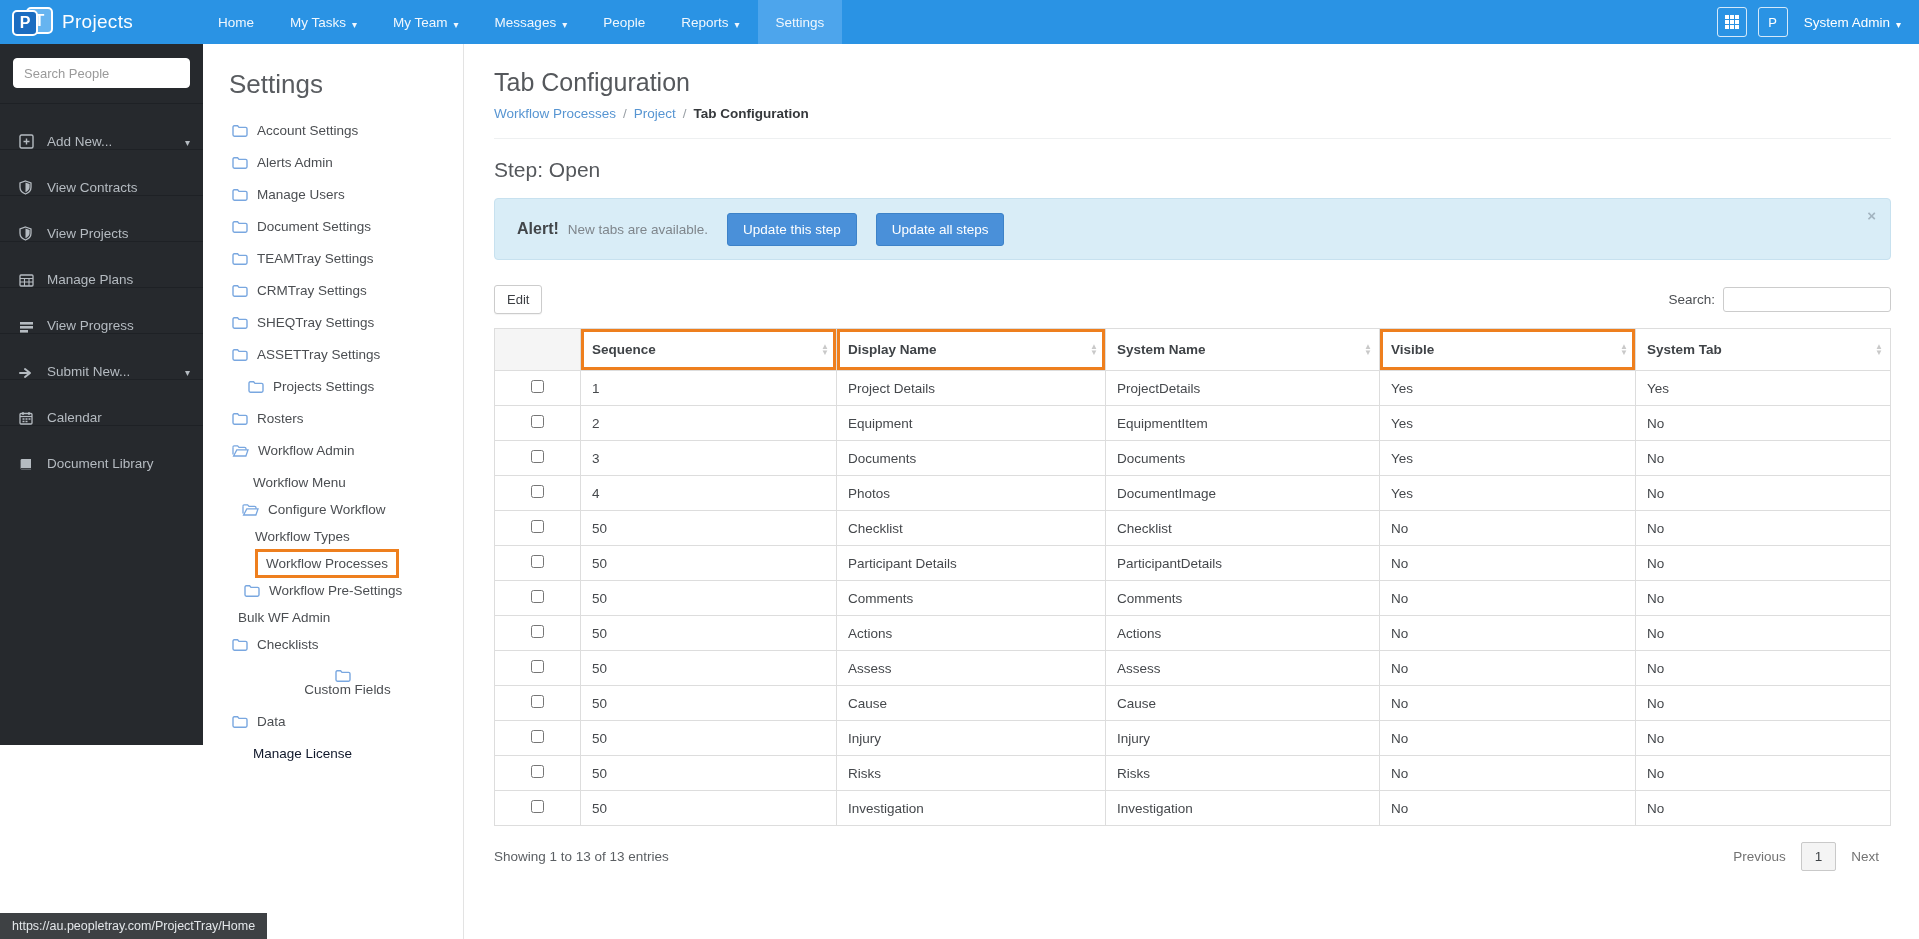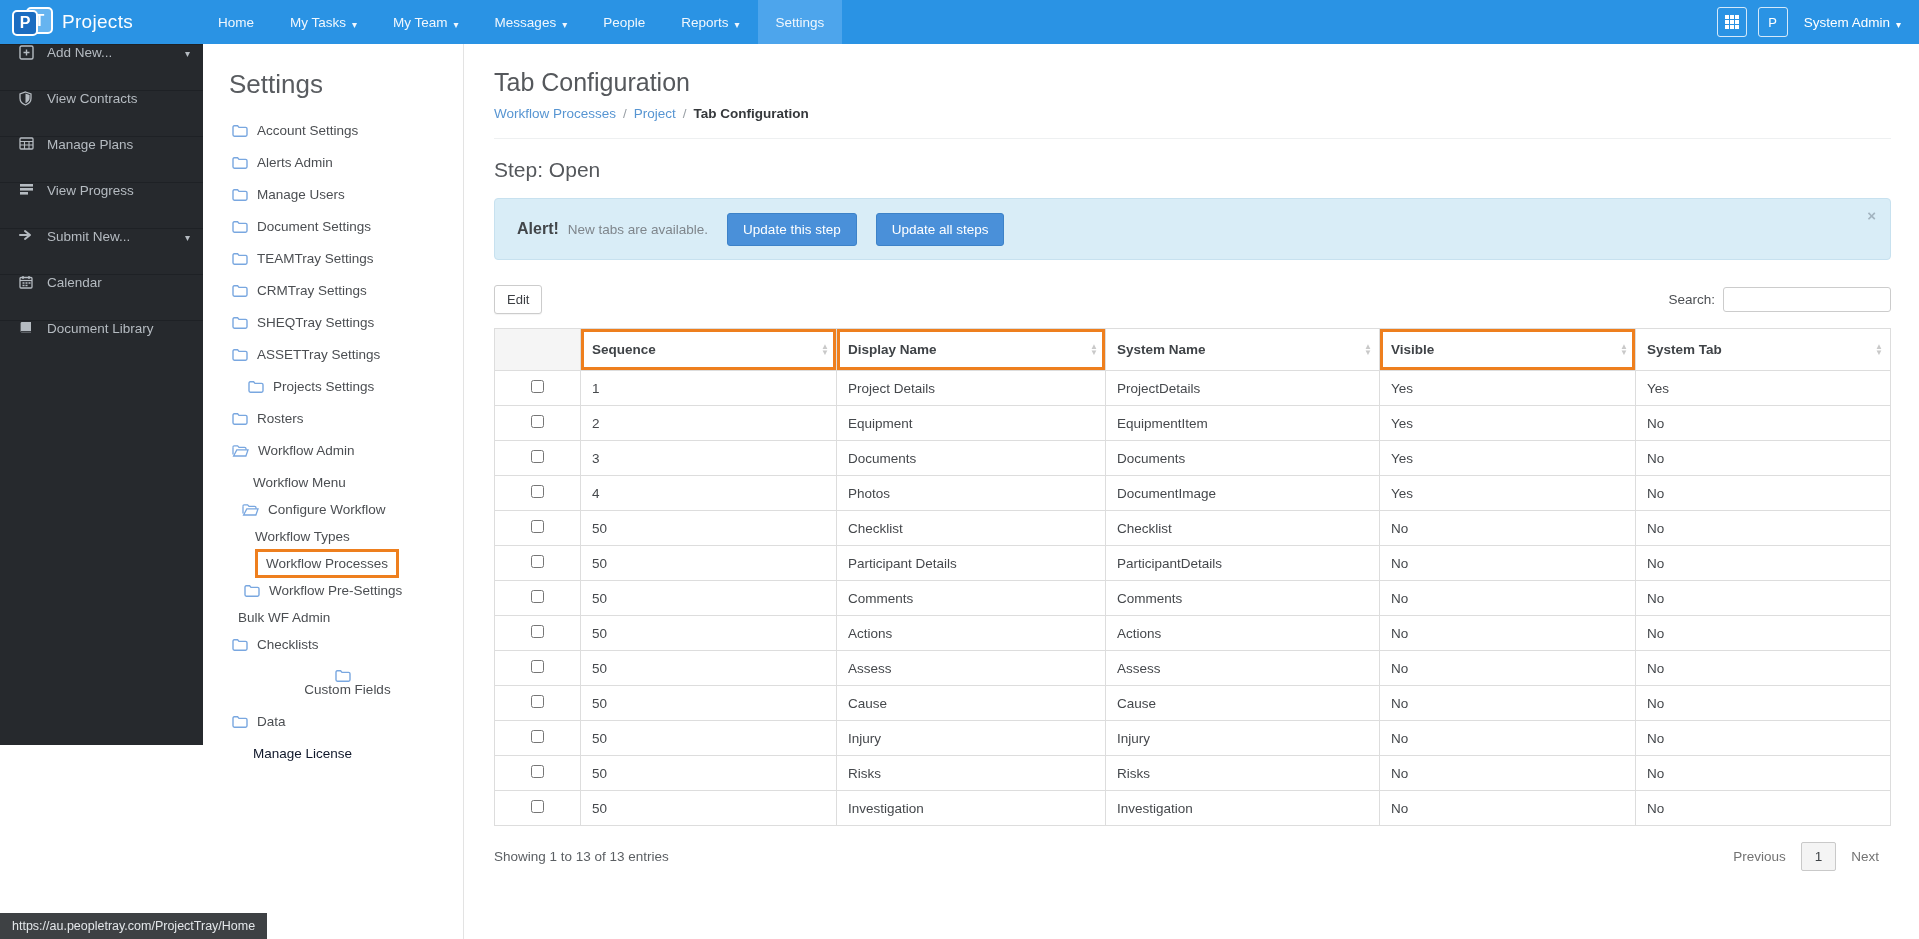--- a/index.html
+++ b/index.html
@@ -29,21 +29,21 @@
   .grid-icon { display:grid; grid-template-columns:repeat(3,4px); grid-gap:1px; }
   .grid-icon i { width:4px; height:4px; background:#fff; }
   .user-menu { font-size:13.5px; color:#fff; margin-left:16px; cursor:pointer; }
 
   
   .sidebar { position:absolute; top:44px; left:0; width:203px; height:701px; background:#26292d; z-index:20; }
   .search-wrap { padding:14px 13px 15px 13px; }
   .search-input { width:100%; height:30px; border:1px solid #fff; border-radius:4px; padding:0 10px;
                   font-size:13px; color:#333; outline:none; }
   .search-input::placeholder { color:#9a9a9a; }
-  .side-item { height:46px; display:flex; align-items:flex-start; border-top:1px solid #1e2125;
+  .side-item { height:46px; display:flex; align-items:flex-end; border-top:1px solid #1e2125;
                color:#b5bbc1; font-size:13.5px; cursor:pointer; }
   .side-item .s-icon { width:17px; margin:0 11px 0 19px; color:#b5bbc1; display:flex; align-items:center; }
   .side-caret { margin-left:auto; margin-right:13px; }
   .side-caret::after { content:"▾"; font-size:10px; color:#b5bbc1; }
 
   
   .settings-panel { position:absolute; top:44px; left:203px; width:261px; bottom:0; background:#fff;
                     border-right:1px solid #e3e3e3; z-index:10; }
   .settings-title { font-size:26px; font-weight:300; color:#595c60; margin:25px 0 23px 26px; }
   .tree { padding-left:29px; }
@@ -160,39 +160,51 @@
           <i></i>
           <i></i>
         </span>
     </span>
     <span class="nav-btn">P</span>
     <span class="user-menu caret">System Admin</span>
   </div>
 </div>
 
 <div class="sidebar">
+  <div class="search-wrap">
+    <input class="search-input" type="text" placeholder="Search People" style="">
+  </div>
   <div id="sidebar-items">
       <div class="side-item">
         <span class="s-icon">
           <svg width="15" height="15" viewBox="0 0 15 15">
             <rect x="1" y="1" width="13" height="13" rx="1.5" fill="none" stroke="currentColor" stroke-width="1.4"></rect>
             <path d="M7.5 4.5v6M4.5 7.5h6" stroke="currentColor" stroke-width="1.4"></path>
           </svg>
         </span>
         <span>Add New...</span>
         <span class="side-caret"></span>
       </div>
       <div class="side-item">
         <span class="s-icon">
           <svg width="13" height="15" viewBox="0 0 13 15">
             <path d="M6.5 1 12 3v4.2c0 3.3-2.4 5.6-5.5 6.8C3.4 12.8 1 10.5 1 7.2V3Z" fill="none" stroke="currentColor" stroke-width="1.3"></path>
             <path d="M6.5 2.6 10.6 4v3.1c0 2.4-1.7 4.1-4.1 5.1Z" fill="currentColor"></path>
           </svg>
         </span>
         <span>View Contracts</span>
+      </div>
+      <div class="side-item">
+        <span class="s-icon">
+          <svg width="13" height="15" viewBox="0 0 13 15">
+            <path d="M6.5 1 12 3v4.2c0 3.3-2.4 5.6-5.5 6.8C3.4 12.8 1 10.5 1 7.2V3Z" fill="none" stroke="currentColor" stroke-width="1.3"></path>
+            <path d="M6.5 2.6 10.6 4v3.1c0 2.4-1.7 4.1-4.1 5.1Z" fill="currentColor"></path>
+          </svg>
+        </span>
+        <span>View Projects</span>
       </div>
       <div class="side-item">
         <span class="s-icon">
           <svg width="15" height="13" viewBox="0 0 15 13">
             <rect x="1" y="1" width="13" height="11" rx="1" fill="none" stroke="currentColor" stroke-width="1.3"></rect>
             <path d="M1 4.5h13M5.5 4.5v7.5M10 4.5v7.5M1 8h13" stroke="currentColor" stroke-width="1.1"></path>
           </svg>
         </span>
         <span>Manage Plans</span>
       </div>

